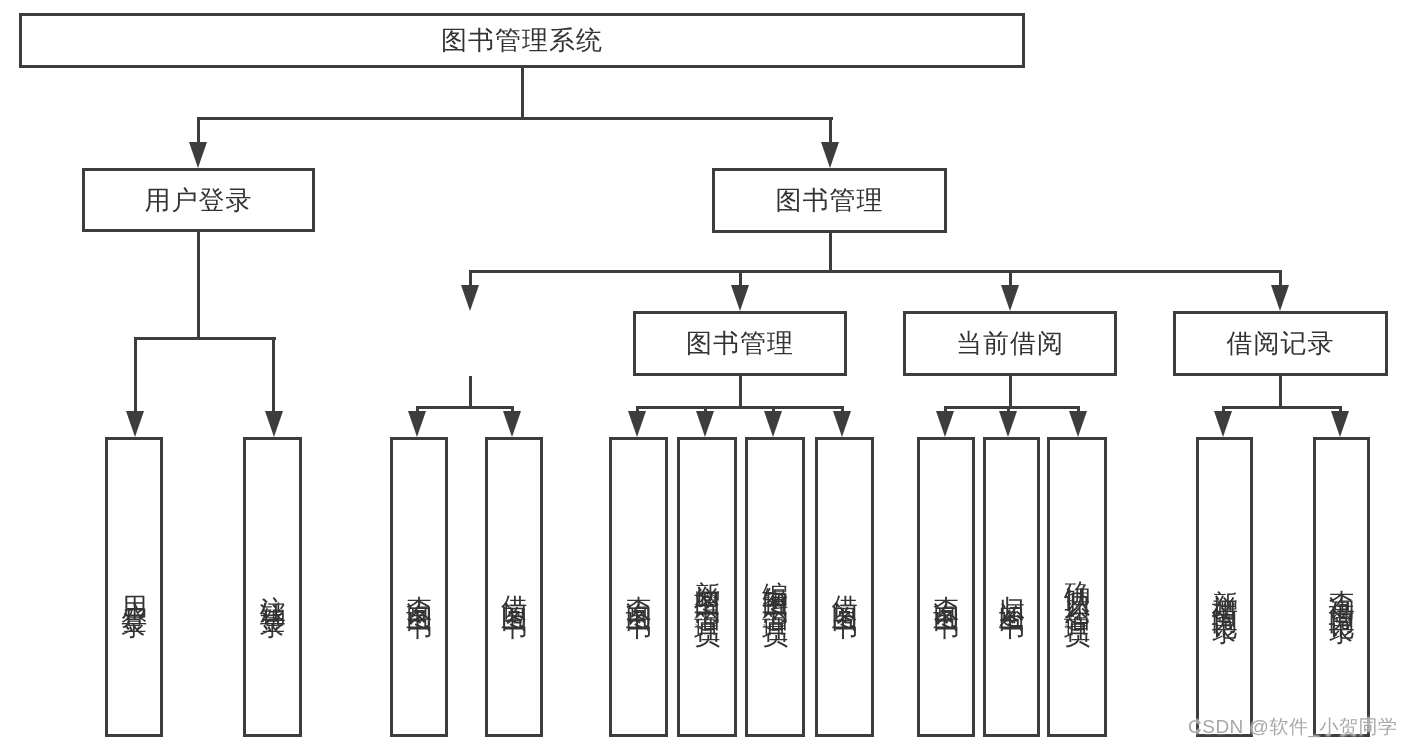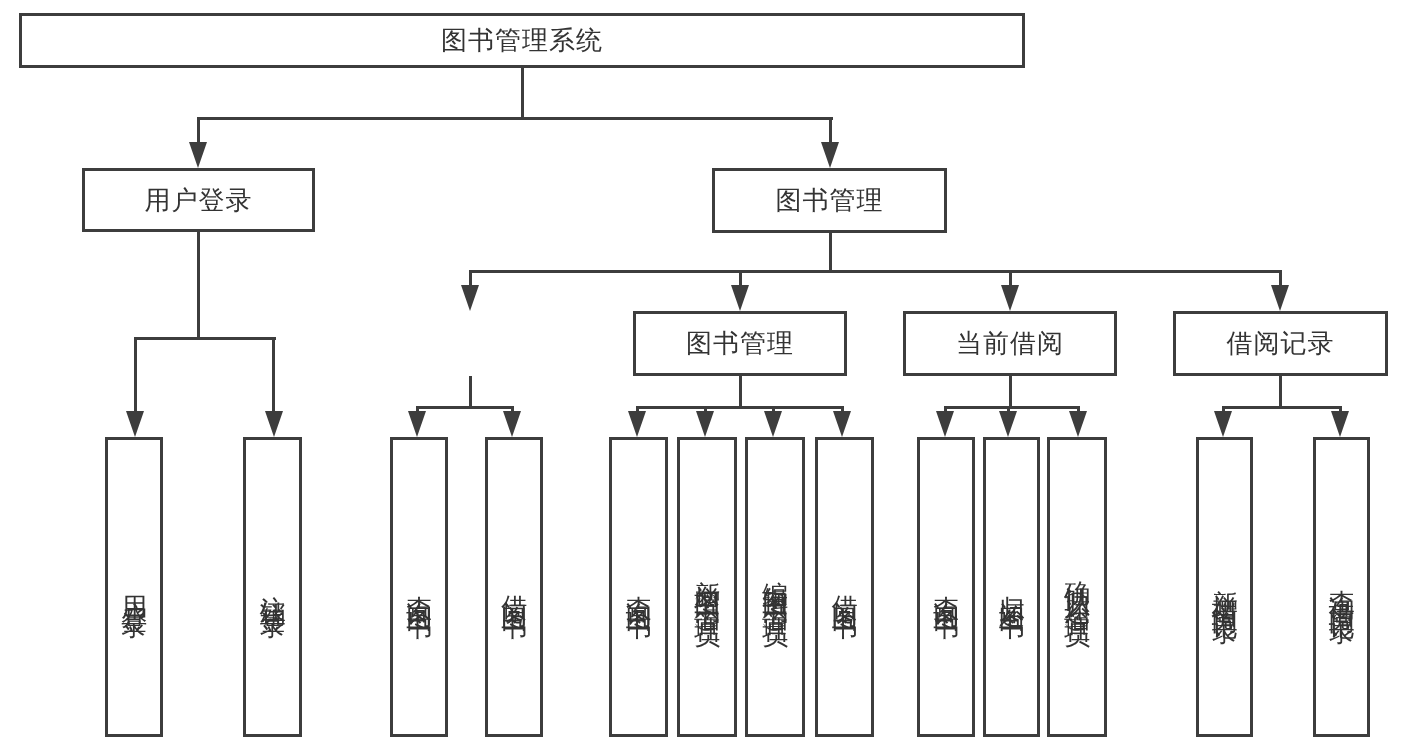--- a/index.html
+++ b/index.html
@@ -117,14 +117,15 @@
   <div class="vbox" style="left:745px; width:60px;">编辑图书（管理员）</div>
   <div class="vbox" style="left:815px; width:59px;">借阅图书</div>
 
   <div class="vbox" style="left:917px; width:58px;">查询图书</div>
   <div class="vbox" style="left:983px; width:57px;">归还图书</div>
   <div class="vbox" style="left:1047px; width:60px;">确认归还（管理员）</div>
 
   <div class="vbox" style="left:1196px; width:57px;">新增借阅记录</div>
   <div class="vbox" style="left:1313px; width:57px;">查询借阅记录</div>
 
+  <div class="watermark">CSDN @软件_小贺同学</div>
 
 </div>
 
 </body></html>

